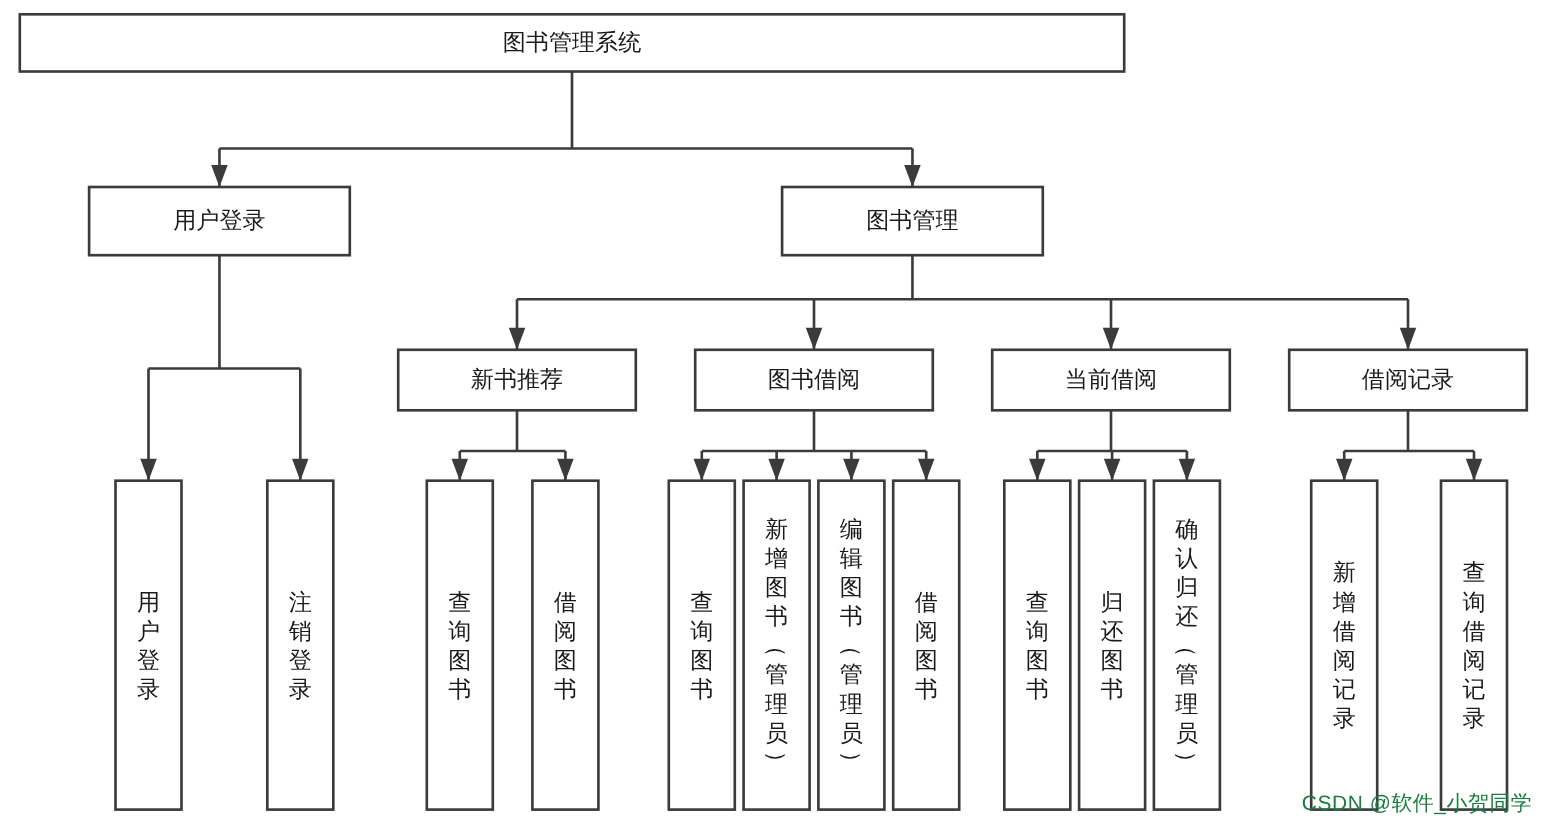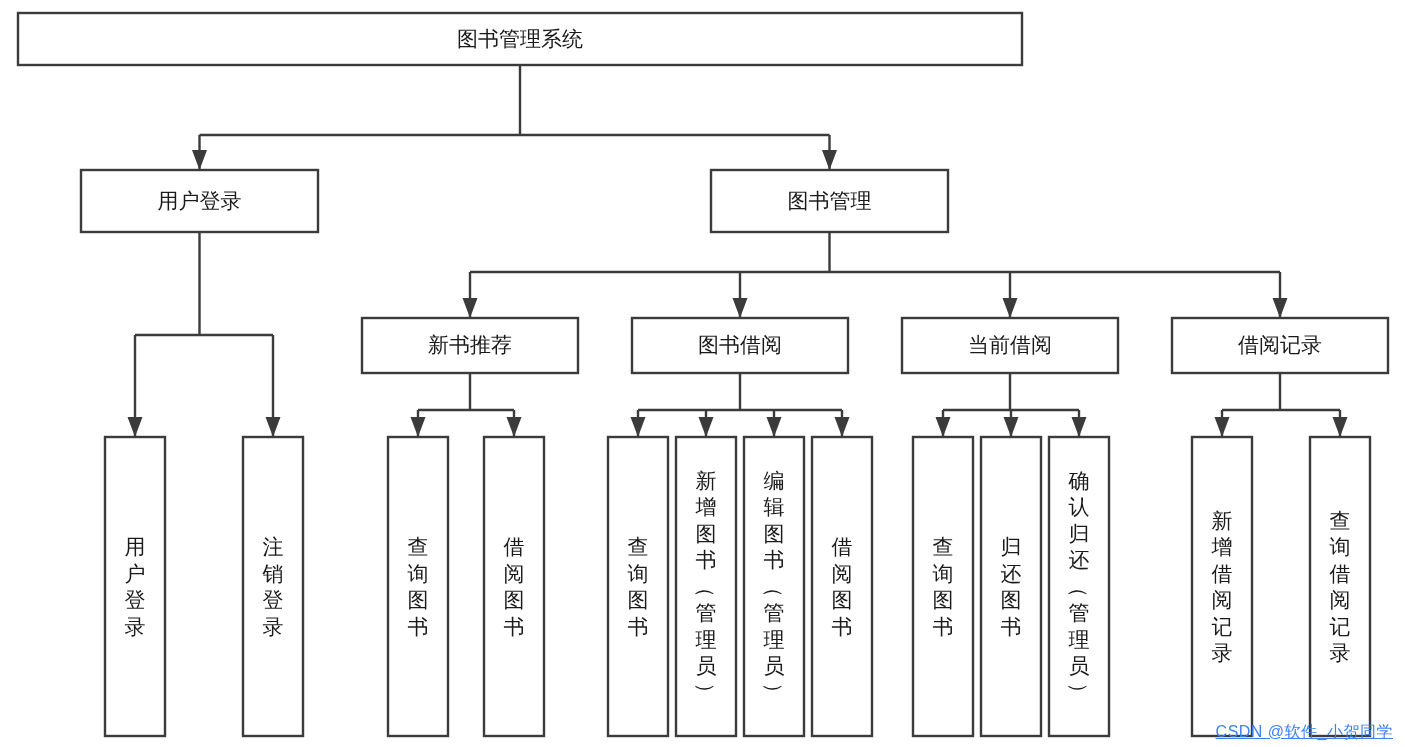--- a/index.html
+++ b/index.html
@@ -47,26 +47,25 @@
     font-family: "Liberation Sans", "DejaVu Sans", sans-serif;
     fill: #1a1a1a;
     font-size: 21px;
     text-anchor: middle;
   }
   .watermark {
     position: absolute;
     right: 12px;
     bottom: 4px;
     font-family: "Liberation Sans", "DejaVu Sans", sans-serif;
-    font-size: 16px;
-    color: #3b82f6;
+    font-size: 19px;
+    color: #15803d;
     letter-spacing: 0.5px;
     white-space: nowrap;
     pointer-events: none;
-    text-decoration: underline;
   }
 </style>
 </head>
 <body>
 
 <svg id="diagram" viewBox="0 0 1405 747">
   <g id="connectors-layer">
       <line x1="520" y1="65" x2="520" y2="135" class="connector"></line>
       <line x1="199.5" y1="135" x2="829.5" y2="135" class="connector"></line>
       <line x1="199.5" y1="135" x2="199.5" y2="170" class="connector"></line>

